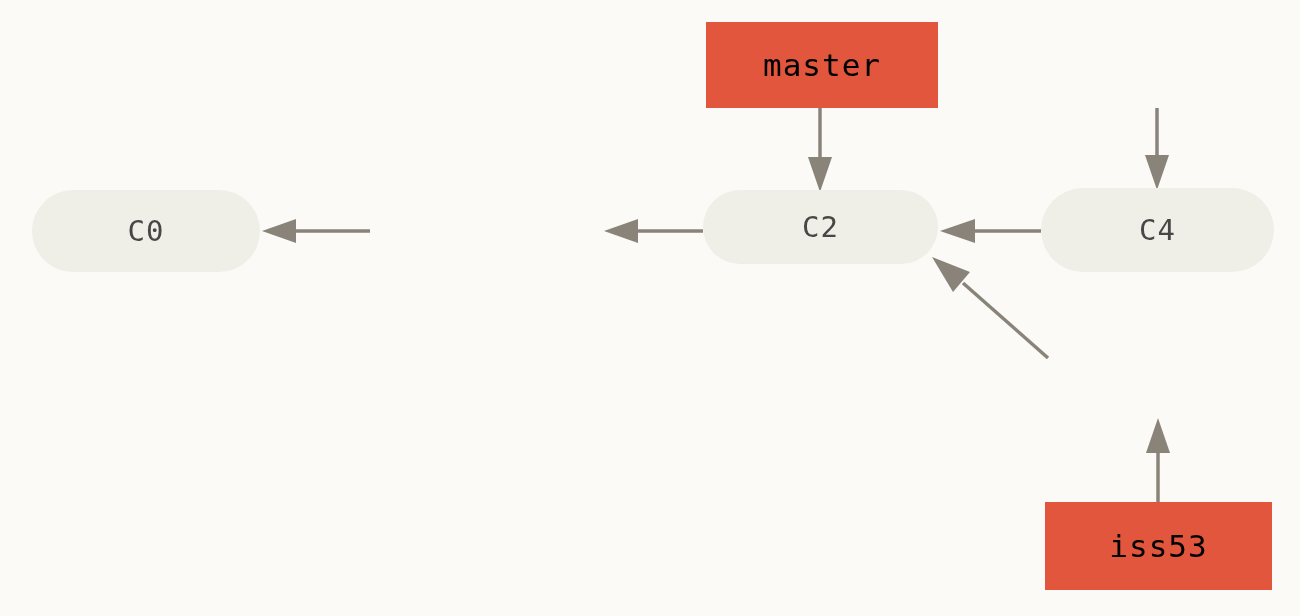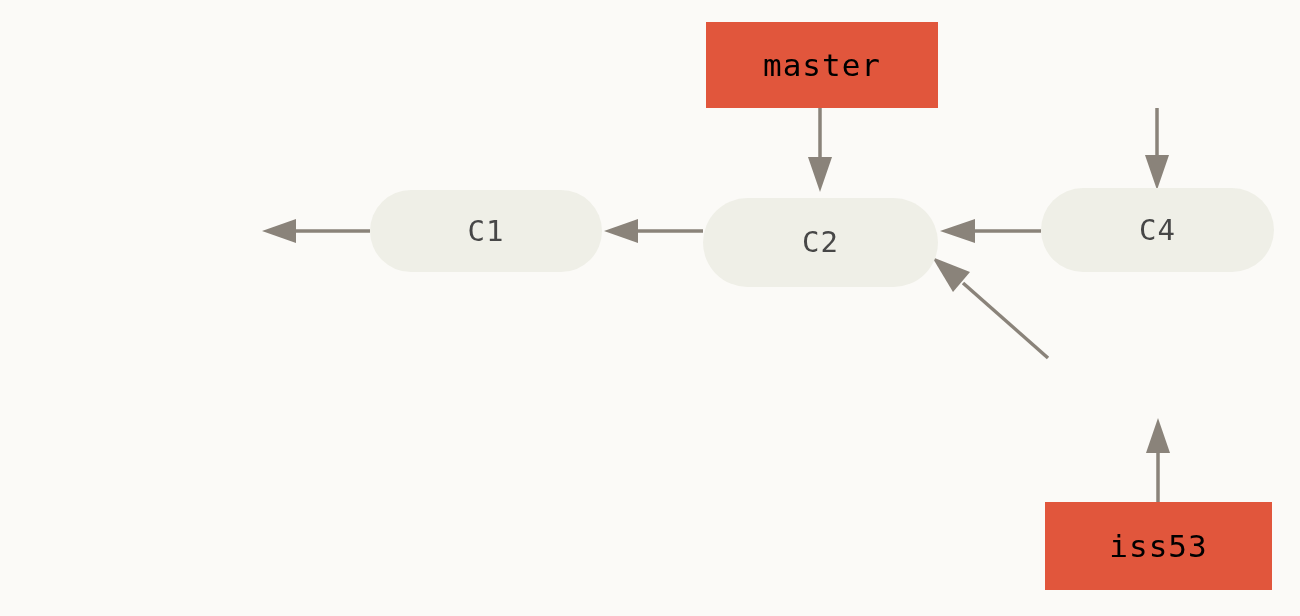--- a/index.html
+++ b/index.html
@@ -94,26 +94,26 @@
       <line x1="1157" y1="108" x2="1157" y2="158" stroke="#8a837a" stroke-width="3.5"></line>
       <polygon points="1157,190 1145,155 1169,155" fill="#8a837a"></polygon>
     </g>
 
     <g>
       <line x1="1158" y1="502" x2="1158" y2="450" stroke="#8a837a" stroke-width="3.5"></line>
       <polygon points="1158,418 1146,453 1170,453" fill="#8a837a"></polygon>
     </g>
   </svg>
 
-
-  <div class="commit-node" style="left:370px; top:190px; width:232px; height:82px;">
-    <span class="commit-label">C1</span>
+  <div class="commit-node" style="left:32px; top:190px; width:228px; height:82px;">
+    <span class="commit-label">C0</span>
   </div>
 
-  <div class="commit-node" style="left:703px; top:190px; width:235px; height:89px;margin-top:8px;">
+
+  <div class="commit-node" style="left:703px; top:190px; width:235px; height:74px;">
     <span class="commit-label">C2</span>
   </div>
 
   <div class="commit-node" style="left:1041px; top:188px; width:233px; height:84px;">
     <span class="commit-label">C4</span>
   </div>
 
 
   <div class="branch-box" style="left:706px; top:22px; width:232px; height:86px;">
     <span class="branch-label">master</span>

